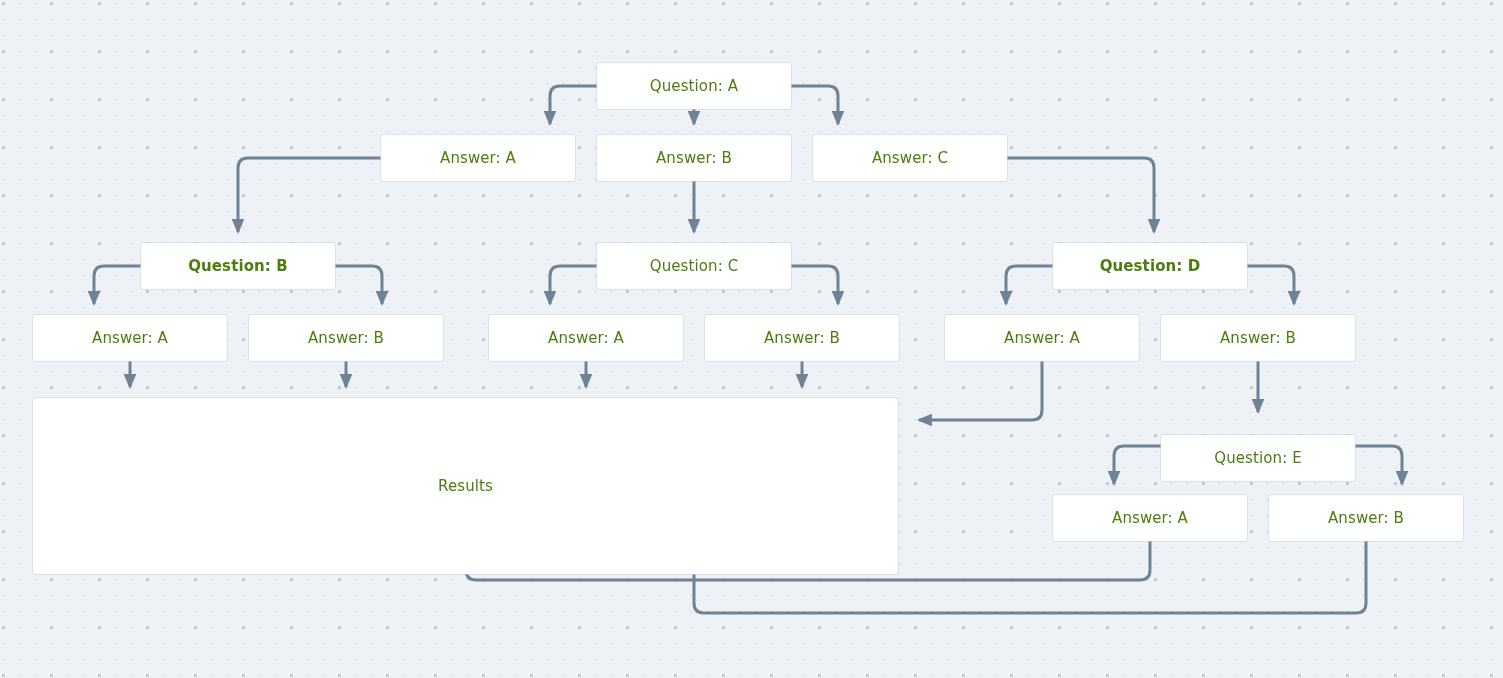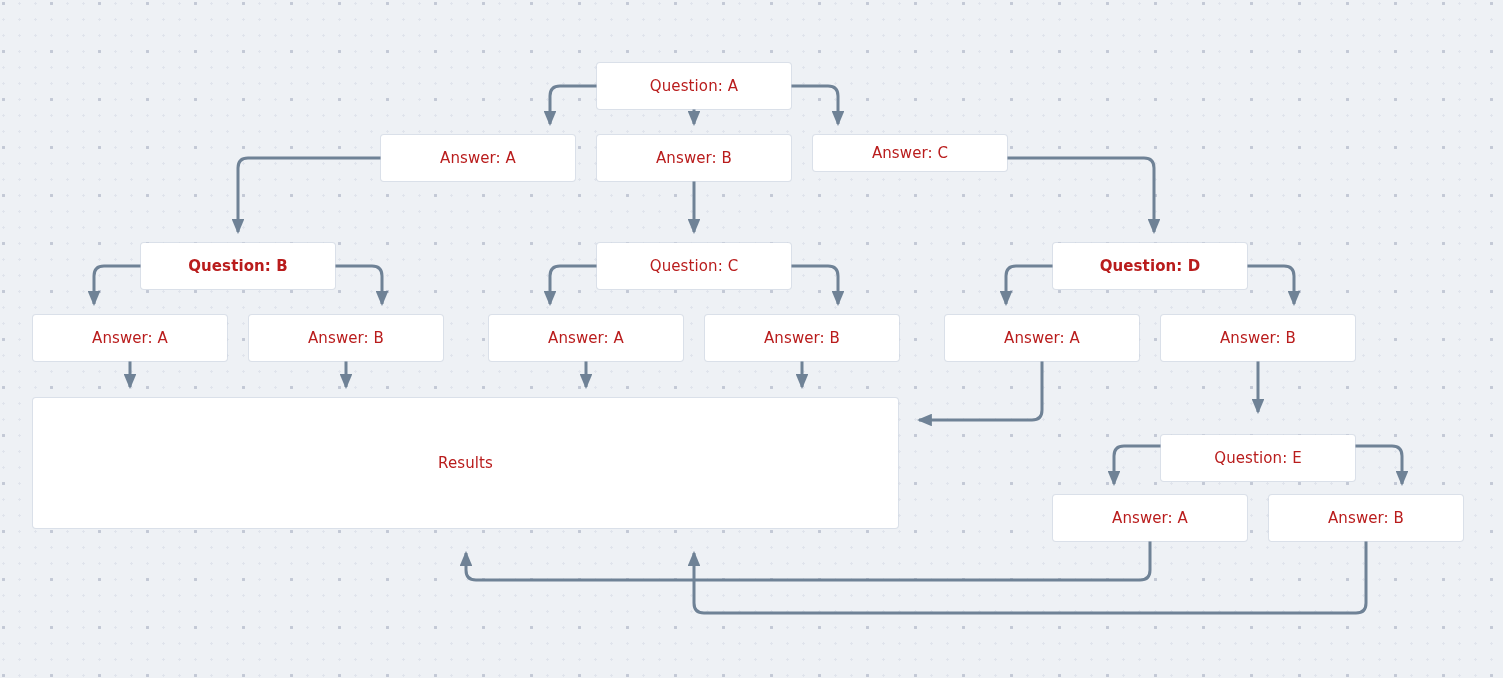--- a/index.html
+++ b/index.html
@@ -38,21 +38,21 @@
     background: #ffffff;
     border-radius: 3px;
     box-shadow: 0 0 0 1px rgba(203,210,222,0.55);
     display: flex;
     align-items: center;
     justify-content: center;
     box-sizing: border-box;
     z-index: 2;
   }
   .node-label {
-    color: #b91c1c;
+    color: #4d7c0f;
     font-size: 15px;
     line-height: 1.2;
     letter-spacing: 0.1px;
     white-space: nowrap;
   }
   .node.results .node-label {
     font-size: 15px;
   }
 </style>
 </head>
@@ -95,21 +95,21 @@
   <div id="nodes">
       <div class="node" style="left: 597px; top: 63px; width: 194px; height: 46px;">
         <span class="node-label">Question: A</span>
       </div>
       <div class="node" style="left: 381px; top: 135px; width: 194px; height: 46px;">
         <span class="node-label">Answer: A</span>
       </div>
       <div class="node" style="left: 597px; top: 135px; width: 194px; height: 46px;">
         <span class="node-label">Answer: B</span>
       </div>
-      <div class="node" style="left: 813px; top: 135px; width: 194px; height: 36px; justify-content: center;">
+      <div class="node" style="left: 813px; top: 135px; width: 194px; height: 46px; justify-content: center;">
         <span class="node-label">Answer: C</span>
       </div>
       <div class="node" style="left: 141px; top: 243px; width: 194px; height: 46px; font-weight: bold;">
         <span class="node-label">Question: B</span>
       </div>
       <div class="node" style="left: 597px; top: 243px; width: 194px; height: 46px;">
         <span class="node-label">Question: C</span>
       </div>
       <div class="node" style="left: 1053px; top: 243px; width: 194px; height: 46px; font-weight: bold;">
         <span class="node-label">Question: D</span>
@@ -125,21 +125,21 @@
       </div>
       <div class="node" style="left: 705px; top: 315px; width: 194px; height: 46px;">
         <span class="node-label">Answer: B</span>
       </div>
       <div class="node" style="left: 945px; top: 315px; width: 194px; height: 46px;">
         <span class="node-label">Answer: A</span>
       </div>
       <div class="node" style="left: 1161px; top: 315px; width: 194px; height: 46px;">
         <span class="node-label">Answer: B</span>
       </div>
-      <div class="node results" style="left: 33px; top: 398px; width: 865px; height: 130px;">
+      <div class="node results" style="left: 33px; top: 398px; width: 865px; height: 176px;">
         <span class="node-label">Results</span>
       </div>
       <div class="node" style="left: 1161px; top: 423px; width: 194px; height: 46px; margin-top: 12px;">
         <span class="node-label">Question: E</span>
       </div>
       <div class="node" style="left: 1053px; top: 495px; width: 194px; height: 46px;">
         <span class="node-label">Answer: A</span>
       </div>
       <div class="node" style="left: 1269px; top: 495px; width: 194px; height: 46px;">
         <span class="node-label">Answer: B</span>

